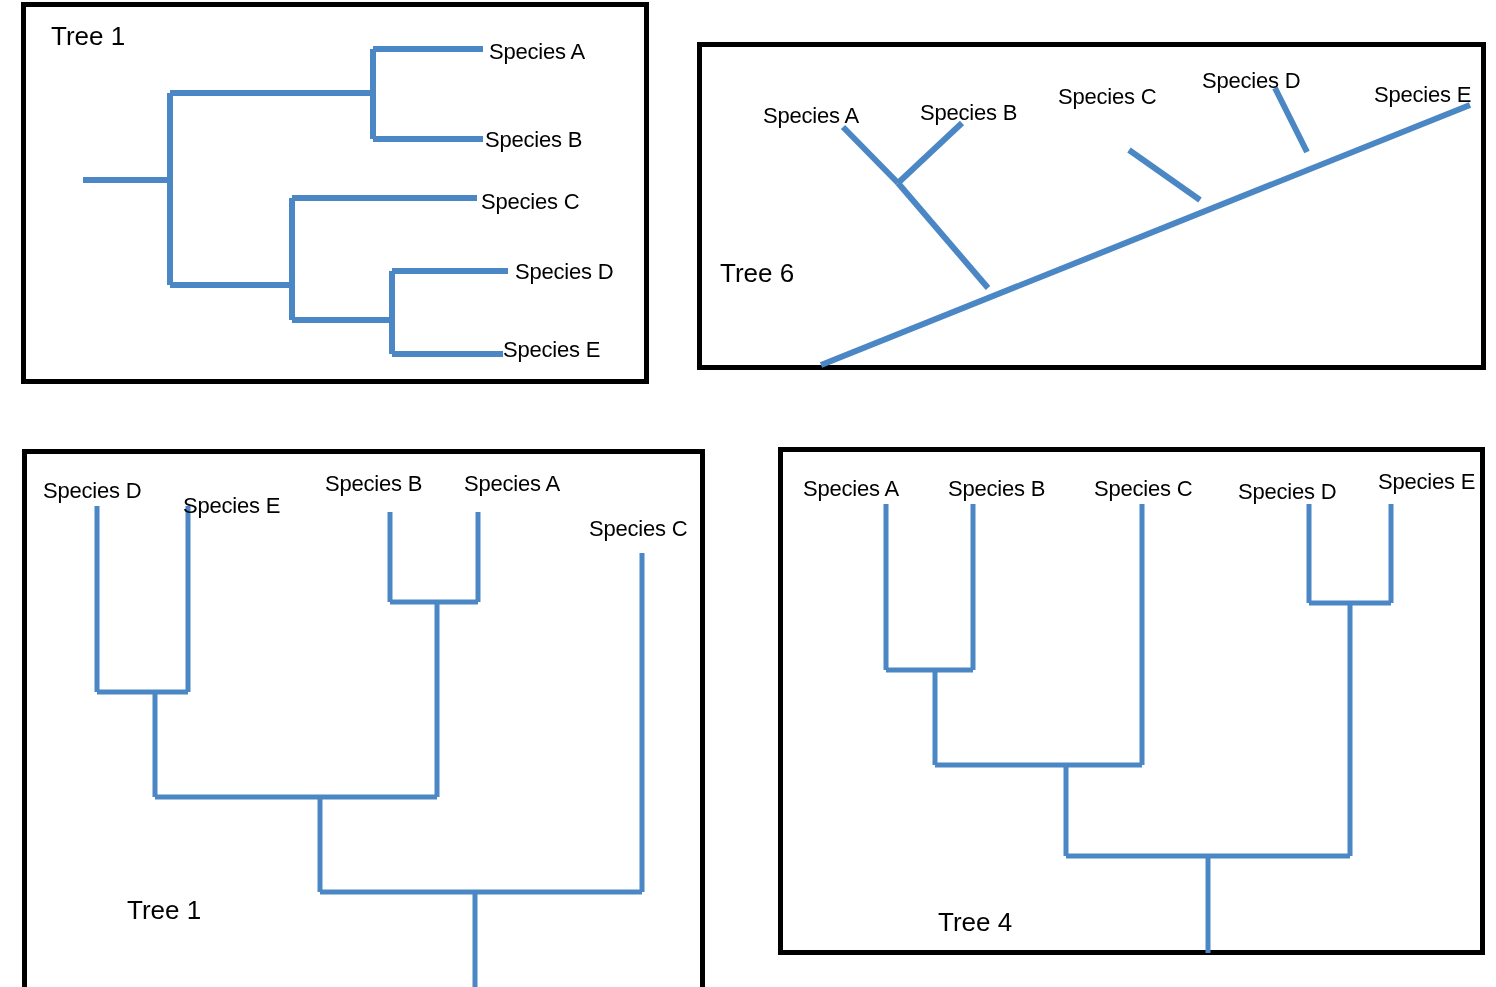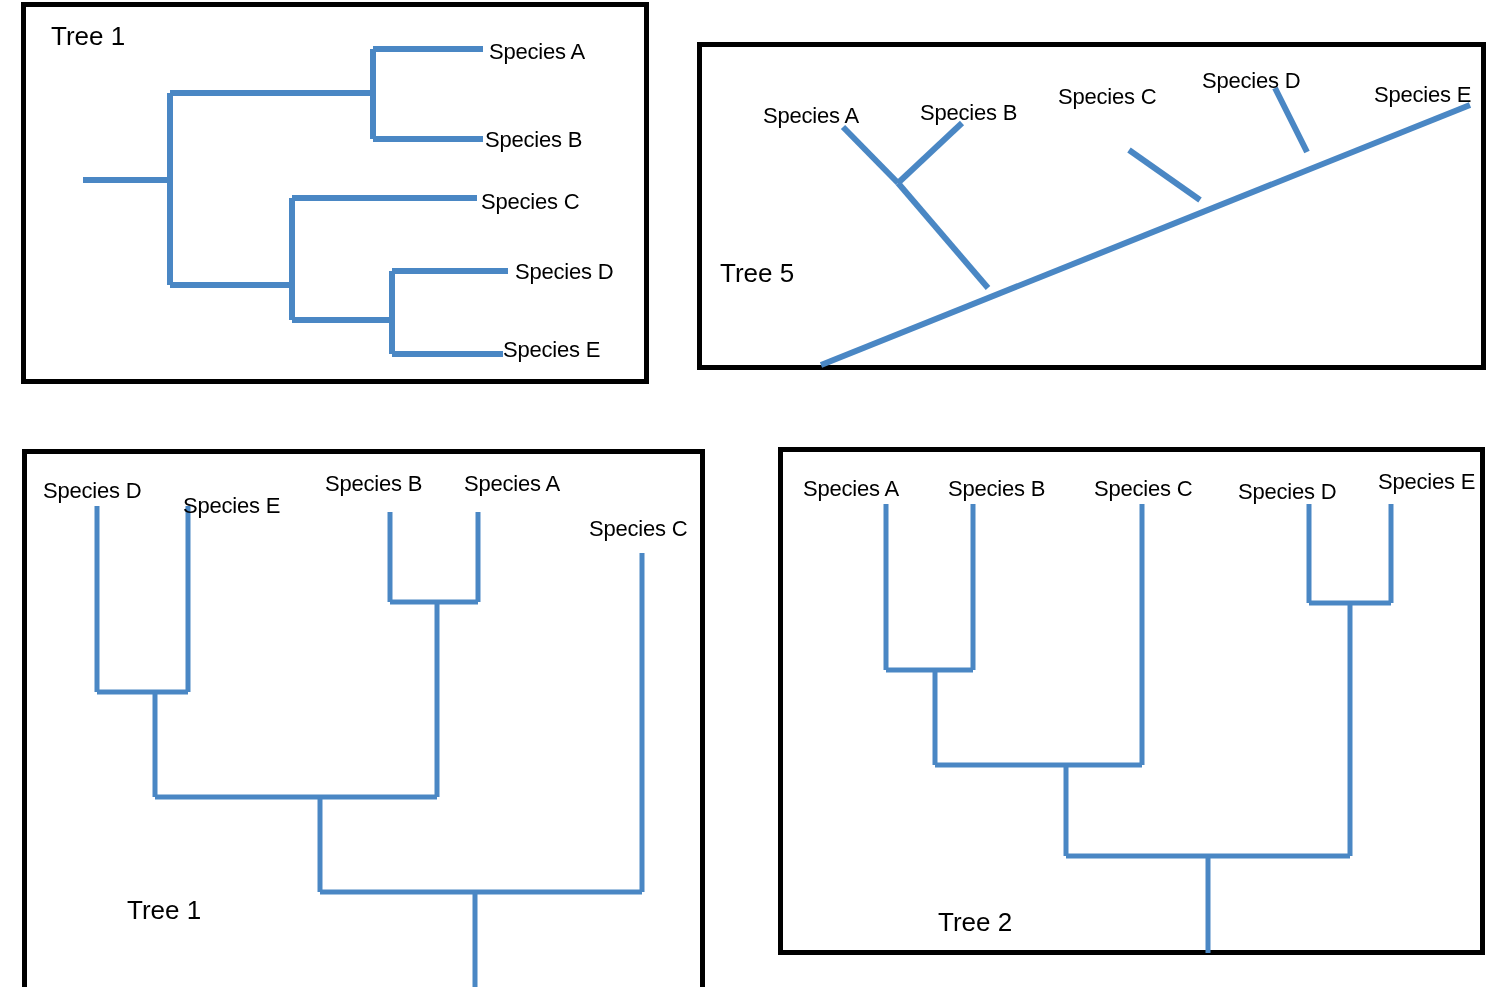--- a/index.html
+++ b/index.html
@@ -96,21 +96,21 @@
       <path d="M 201 141 L 146 85"></path>
 
       <path d="M 201 141 L 265 81"></path>
 
       <path d="M 503 158 L 432 108"></path>
 
       <path d="M 610 110 L 578 46"></path>
     </g>
   </svg>
 
-  <span class="tree-label panel-title" style="left:18px; top:211px;">Tree 5</span>
+  <span class="tree-label panel-title" style="left:18px; top:211px;">Tree 6</span>
 
   <span class="tree-label species-label" style="left:61px; top:56px;">Species A</span>
   <span class="tree-label species-label" style="left:218px; top:53px;">Species B</span>
   <span class="tree-label species-label" style="left:356px; top:37px;">Species C</span>
   <span class="tree-label species-label" style="left:500px; top:21px;">Species D</span>
   <span class="tree-label species-label" style="left:672px; top:35px;">Species E</span>
 </div>
 
 <div class="panel" id="panel-tree3">
 
@@ -180,20 +180,20 @@
       <path d="M 531 156 L 613 156"></path>
 
       <path d="M 572 156 L 572 409"></path>
 
       <path d="M 288 409 L 572 409"></path>
 
       <path d="M 430 409 L 430 506"></path>
     </g>
   </svg>
 
-  <span class="tree-label panel-title" style="left:155px; top:455px;">Tree 2</span>
+  <span class="tree-label panel-title" style="left:155px; top:455px;">Tree 4</span>
 
   <span class="tree-label species-label" style="left:20px; top:24px;">Species A</span>
   <span class="tree-label species-label" style="left:165px; top:24px;">Species B</span>
   <span class="tree-label species-label" style="left:311px; top:24px;">Species C</span>
   <span class="tree-label species-label" style="left:455px; top:27px;">Species D</span>
   <span class="tree-label species-label" style="left:595px; top:17px;">Species E</span>
 </div>
 
 </body></html>

